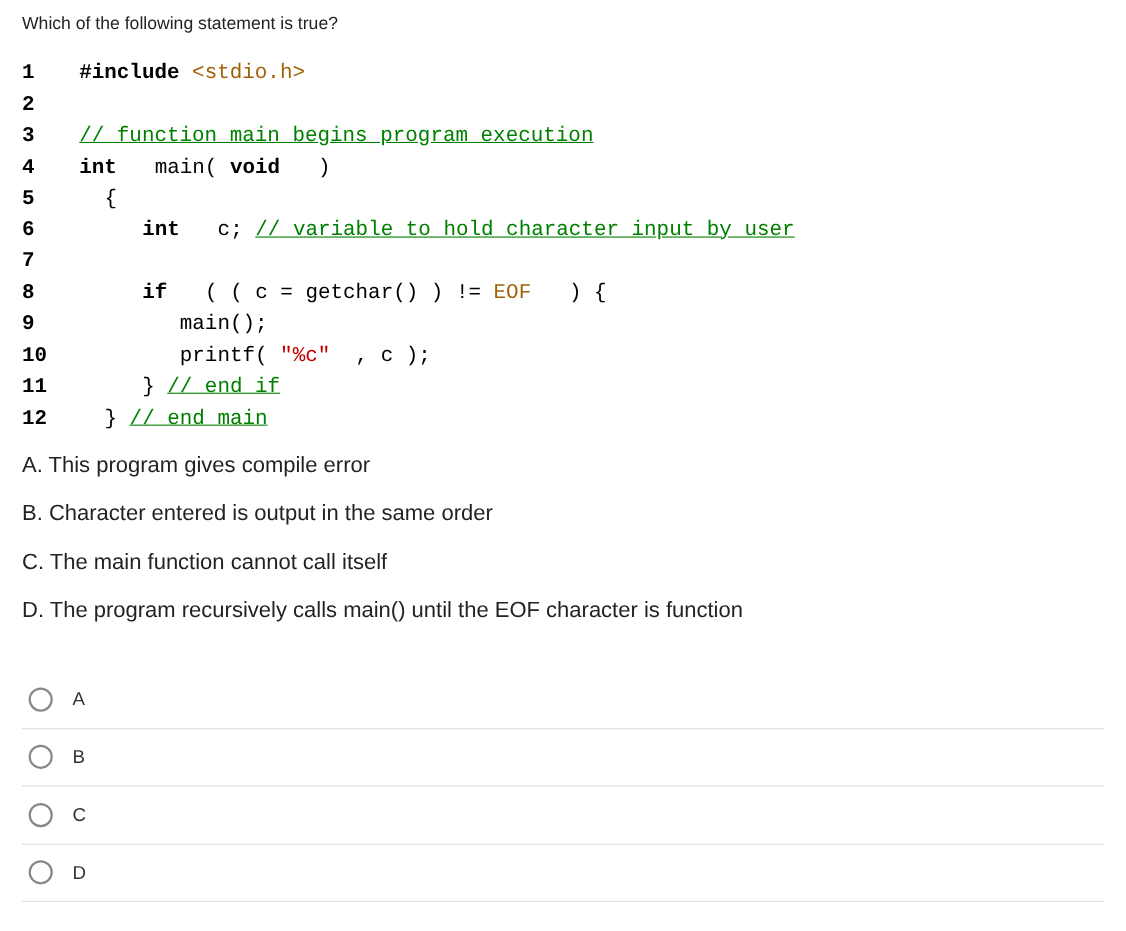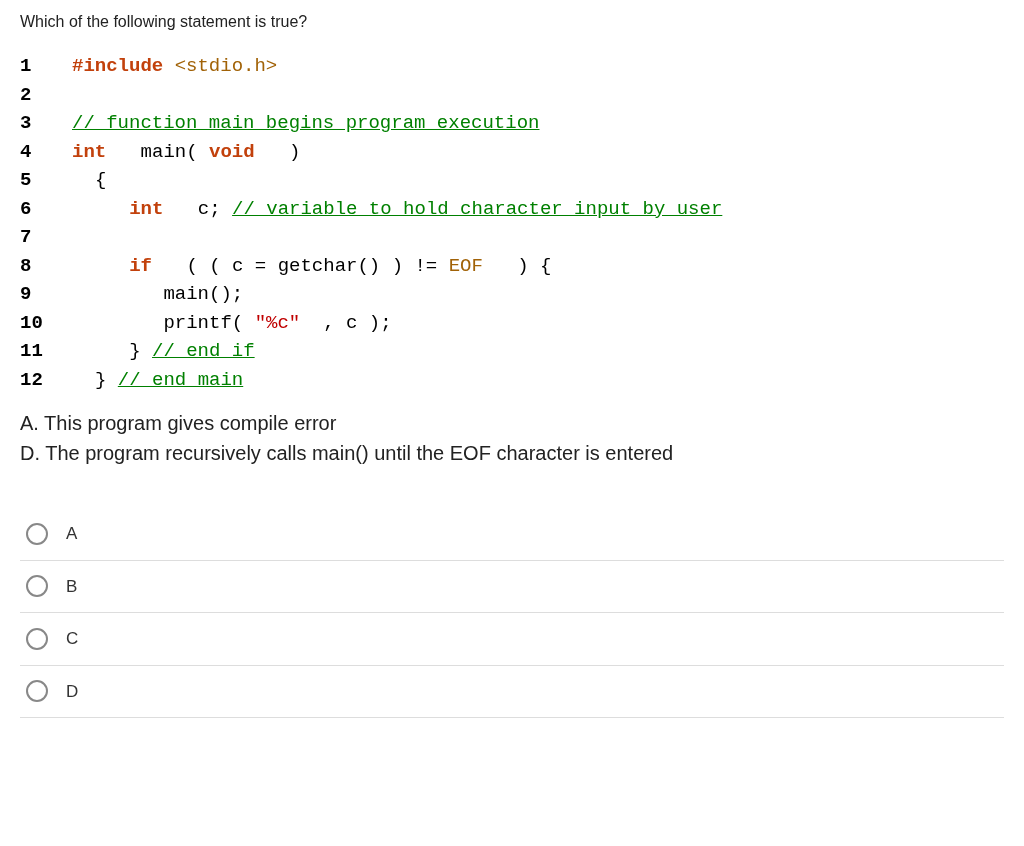--- a/index.html
+++ b/index.html
@@ -28,32 +28,32 @@
   }
   .lineno {
     display: inline-block;
     width: 32px;
     text-align: left;
     color: #000;
     font-weight: bold;
     margin-right: 20px;
     user-select: none;
   }
-  .kw-blue { color: #c2410c; font-weight: bold; }
+  .kw-blue { color: #000000; font-weight: bold; }
   .kw-teal { color: #a16207; }
   .kw-plain { color: #000; padding-left: 23px; }
   .kw-green { color: #008000; text-decoration: underline; }
   .kw-red { color: #c00000; }
   .options-text {
     font-size: 20px;
     color: #222;
     margin-bottom: 40px;
   }
   .options-text div {
-    margin: 0 0;
+    margin: 14px 0;
   }
   .answer-list {
     border-top: none;
   }
   .answer-row {
     display: flex;
     align-items: center;
     padding: 13px 6px;
     border-bottom: 1px solid #ddd;
     font-size: 17px;
@@ -73,21 +73,23 @@
 </style>
 </head>
 <body>
 
 <div class="question-text">Which of the following statement is true?</div>
 
 <div class="code-block" id="code-block"><div class="code-line"><span class="lineno">1</span><span><span class="kw-blue">#include </span><span class="kw-teal">&lt;stdio.h&gt;</span></span></div><div class="code-line"><span class="lineno">2</span><span></span></div><div class="code-line"><span class="lineno">3</span><span><span class="kw-green">// function main begins program execution</span></span></div><div class="code-line"><span class="lineno">4</span><span><span class="kw-blue">int </span><span class="kw-plain">main( </span><span class="kw-blue">void</span><span class="kw-plain"> )</span></span></div><div class="code-line"><span class="lineno">5</span><span><span class="kw-plain">{</span></span></div><div class="code-line"><span class="lineno">6</span><span><span class="kw-plain">   </span><span class="kw-blue">int </span><span class="kw-plain">c; </span><span class="kw-green">// variable to hold character input by user</span></span></div><div class="code-line"><span class="lineno">7</span><span></span></div><div class="code-line"><span class="lineno">8</span><span><span class="kw-plain">   </span><span class="kw-blue">if</span><span class="kw-plain"> ( ( c = getchar() ) != </span><span class="kw-teal">EOF</span><span class="kw-plain"> ) {</span></span></div><div class="code-line"><span class="lineno">9</span><span><span class="kw-plain">      main();</span></span></div><div class="code-line"><span class="lineno">10</span><span><span class="kw-plain">      printf( </span><span class="kw-red">"%c"</span><span class="kw-plain">, c );</span></span></div><div class="code-line"><span class="lineno">11</span><span><span class="kw-plain">   } </span><span class="kw-green">// end if</span></span></div><div class="code-line"><span class="lineno">12</span><span><span class="kw-plain">} </span><span class="kw-green">// end main</span></span></div></div>
 
 <div class="options-text" id="options-text">
     <div>A. This program gives compile error</div>
-    <div>D. The program recursively calls main() until the EOF character is entered</div>
+    <div>B. Character entered is output in the same order</div>
+    <div>C. The main function cannot call itself</div>
+    <div>D. The program recursively calls main() until the EOF character is function</div>
   </div>
 
 <div class="answer-list" id="answer-list">
     <div class="answer-row">
       <span class="radio"></span>
       <span>A</span>
     </div>
     <div class="answer-row">
       <span class="radio"></span>
       <span>B</span>

